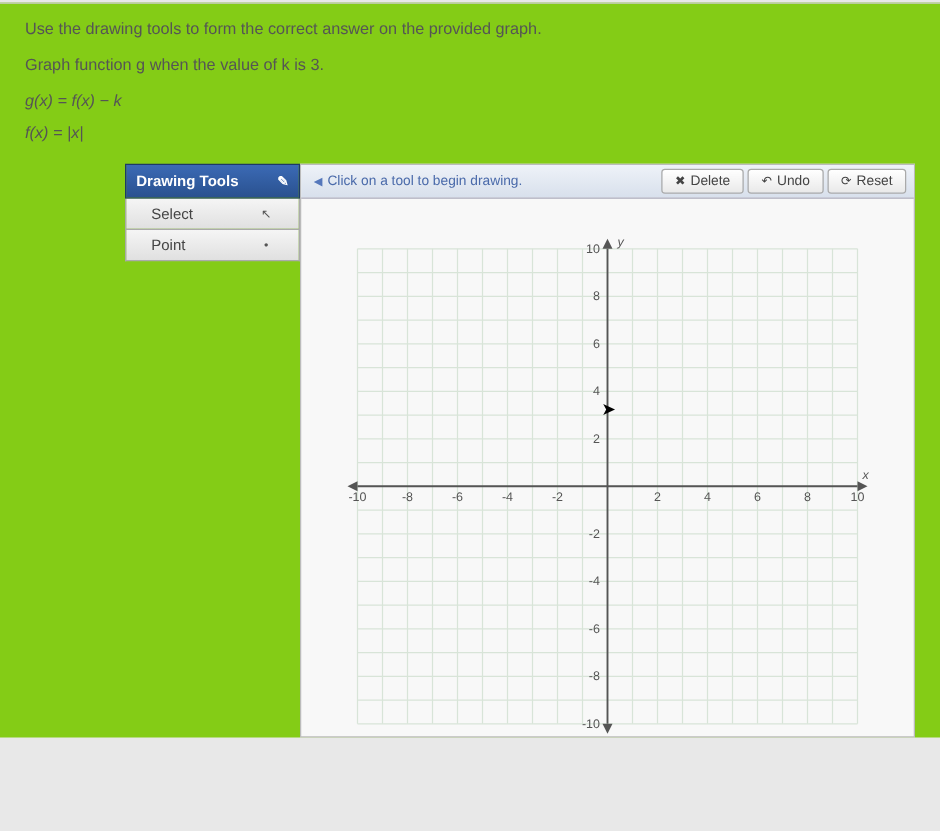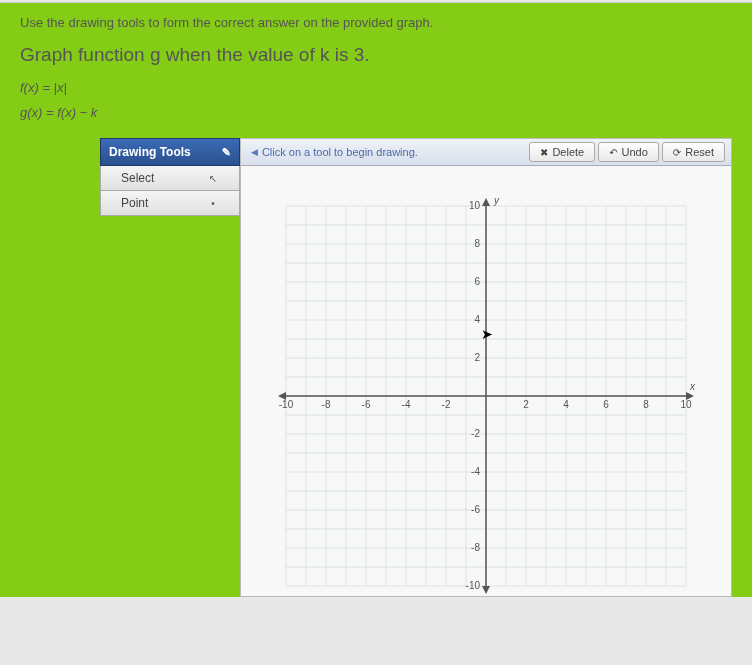--- a/index.html
+++ b/index.html
@@ -1,19 +1,19 @@
 <!DOCTYPE html>
 <html><head>
 <meta charset="utf-8">
 <style>
 * { box-sizing: border-box; margin: 0; padding: 0; }
 body { font-family: Arial, sans-serif; background: #e8e8e8; width: 752px; height: 665px; overflow: hidden; }
 .page { background: #84cc16; padding: 12px 20px 0 20px; border-top: 1px solid #ccc; margin-top: 2px; }
 .instruction { color: #555; font-size: 13px; margin-bottom: 14px; }
-.sub-instruction { color: #555; font-size: 19px; margin-bottom: 14px; }
+.sub-instruction { color: #555; font-size: 13px; margin-bottom: 14px; }
 .formula { color: #555; font-size: 13px; margin-bottom: 10px; font-style: italic; }
 .widget { display: flex; margin-left: 80px; margin-top: 18px; }
 .tools-panel { width: 140px; }
 .tools-header { background: linear-gradient(#3b6ab5, #2a518f); color: #fff; font-size: 12px; font-weight: bold; padding: 6px 8px; border: 1px solid #1d3a66; display: flex; justify-content: space-between; align-items: center; }
 .tools-header .pin { color: #fff; font-size: 11px; }
 .tool-item { background: linear-gradient(#f5f5f5, #e0e0e0); border: 1px solid #aaa; border-top: none; padding: 5px 20px; font-size: 12px; color: #444; display: flex; justify-content: space-between; align-items: center; cursor: pointer; }
 .tool-icon { width: 12px; height: 12px; display: inline-flex; align-items: center; justify-content: center; font-size: 10px; color: #555; }
 .graph-area { flex: 1; border: 1px solid #bbb; background: #f8f8f8; }
 .graph-toolbar { background: linear-gradient(#eef2f8, #d8e0ec); border-bottom: 1px solid #aab; display: flex; align-items: center; padding: 3px 6px; font-size: 11px; }
 .toolbar-hint { color: #4a6aaa; font-size: 11px; padding: 2px 4px; display: flex; align-items: center; gap: 4px; }
@@ -28,22 +28,22 @@
 .grid text { font-size: 10px; fill: #555; font-family: Arial; }
 .grid polygon { fill: #555; }
 .cursor-arrow { position: absolute; left: 240px; top: 160px; font-size: 14px; color: #000; pointer-events: none; }
 </style>
 </head>
 <body>
 
 <div class="page">
   <p class="instruction">Use the drawing tools to form the correct answer on the provided graph.</p>
   <p class="sub-instruction">Graph function g when the value of k is 3.</p>
+  <p class="formula">g(x) = f(x) − k</p>
   <p class="formula">f(x) = |x|</p>
-  <p class="formula">g(x) = f(x) − k</p>
 
   <div class="widget">
     <div class="tools-panel">
       <div class="tools-header">
         <span>Drawing Tools</span>
         <span class="pin">✎</span>
       </div>
       <div class="tool-item">
         <span>Select</span>
         <span class="tool-icon">↖</span>

